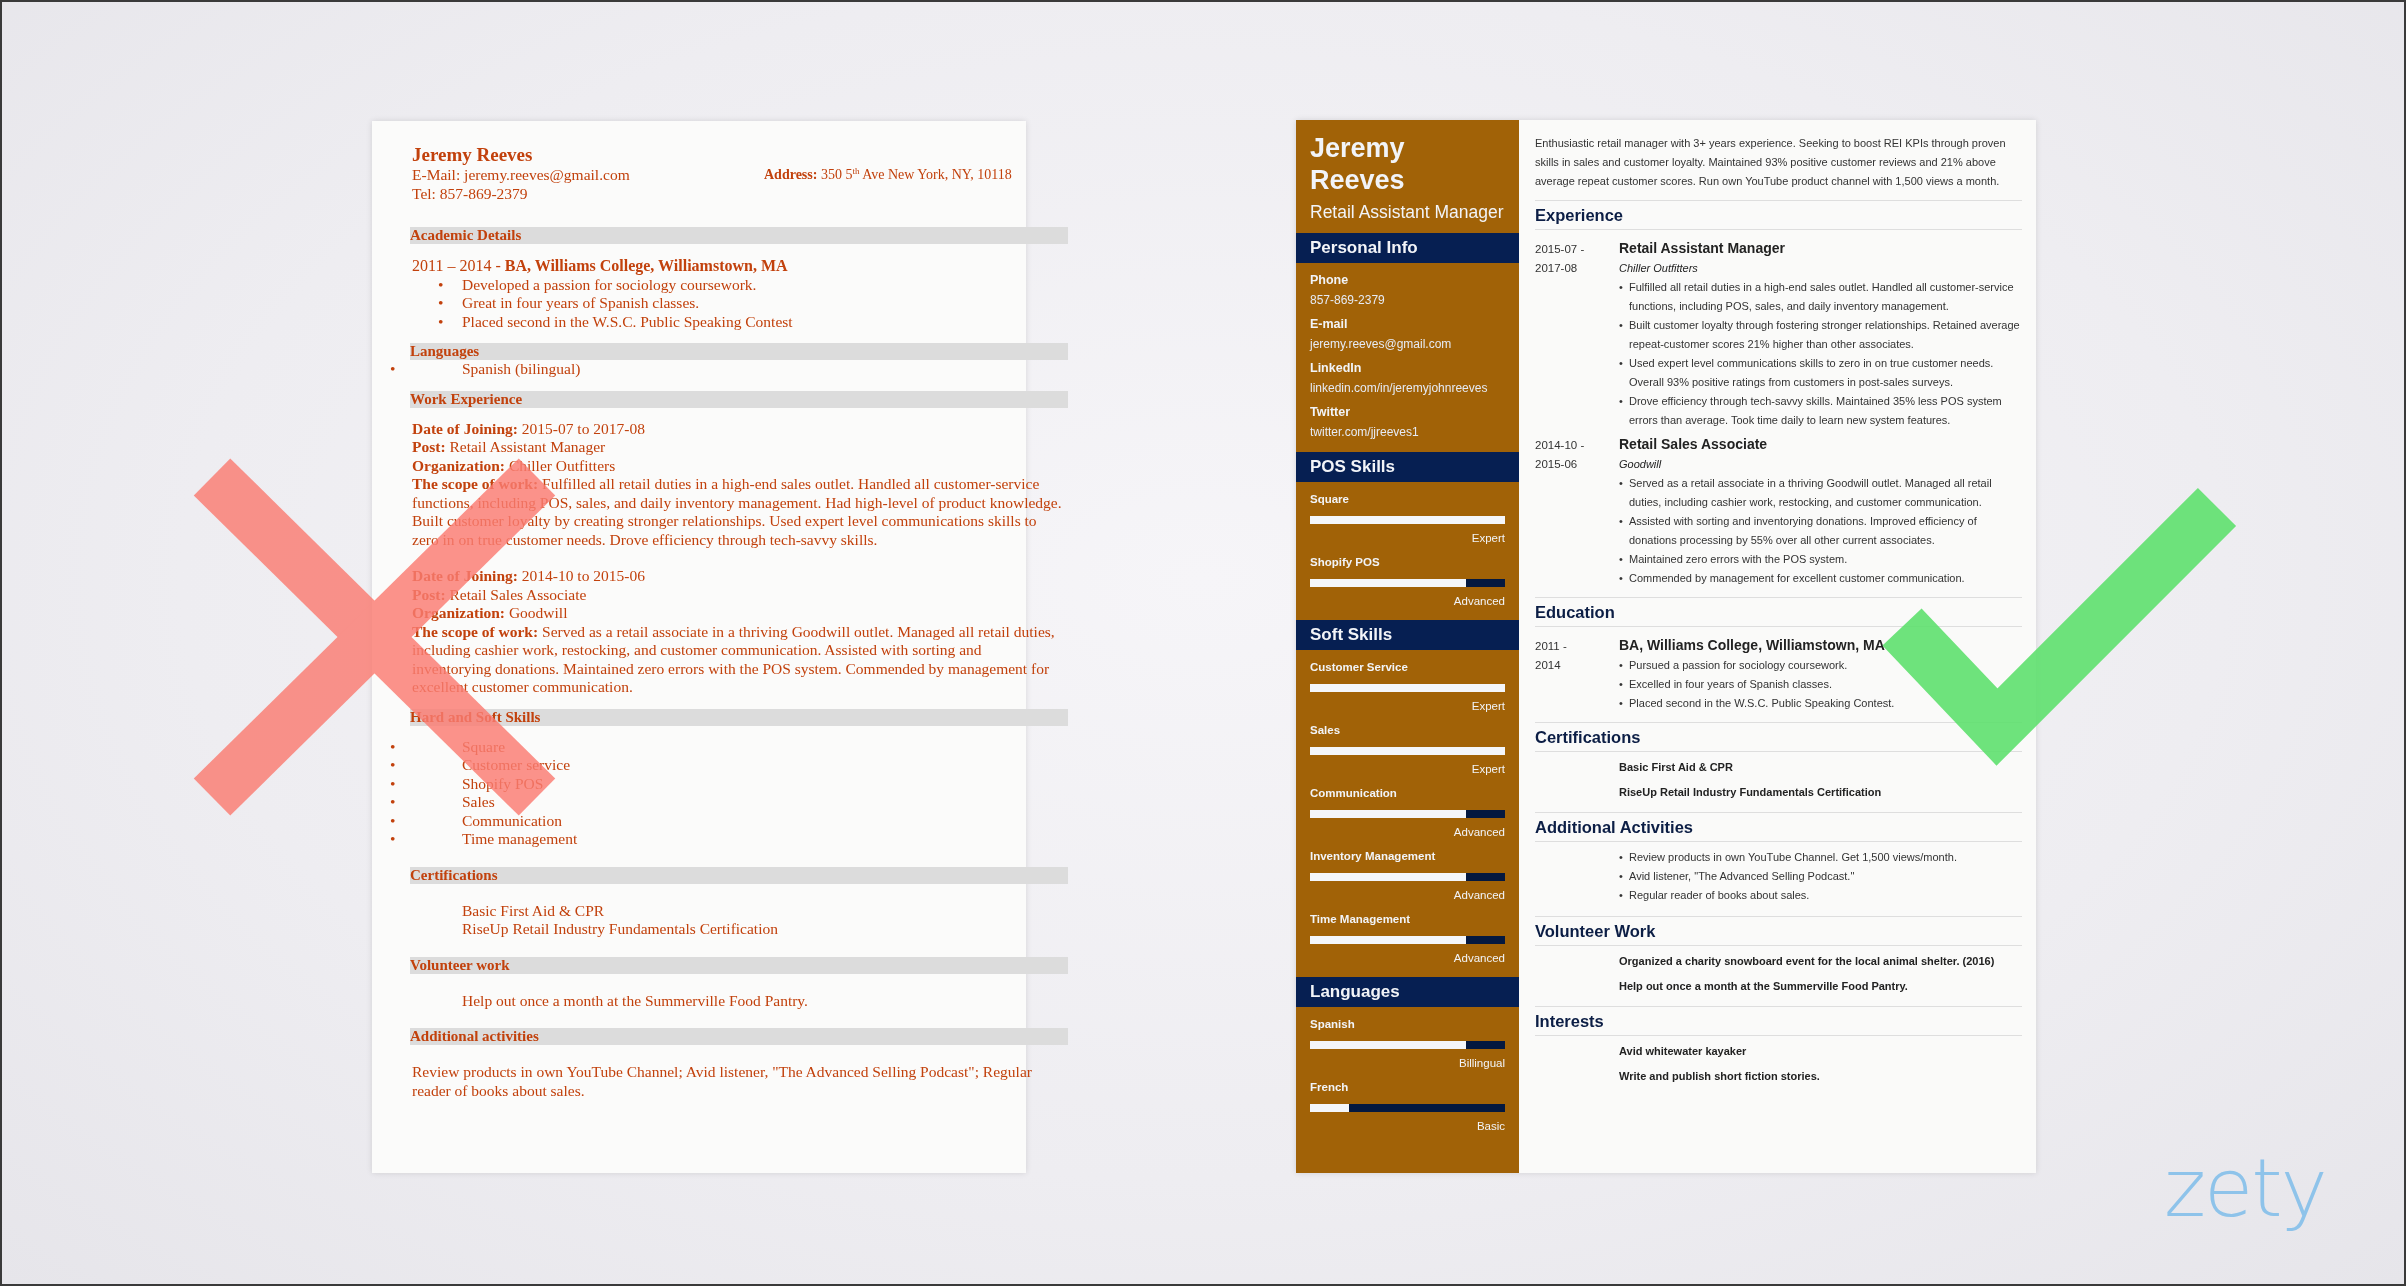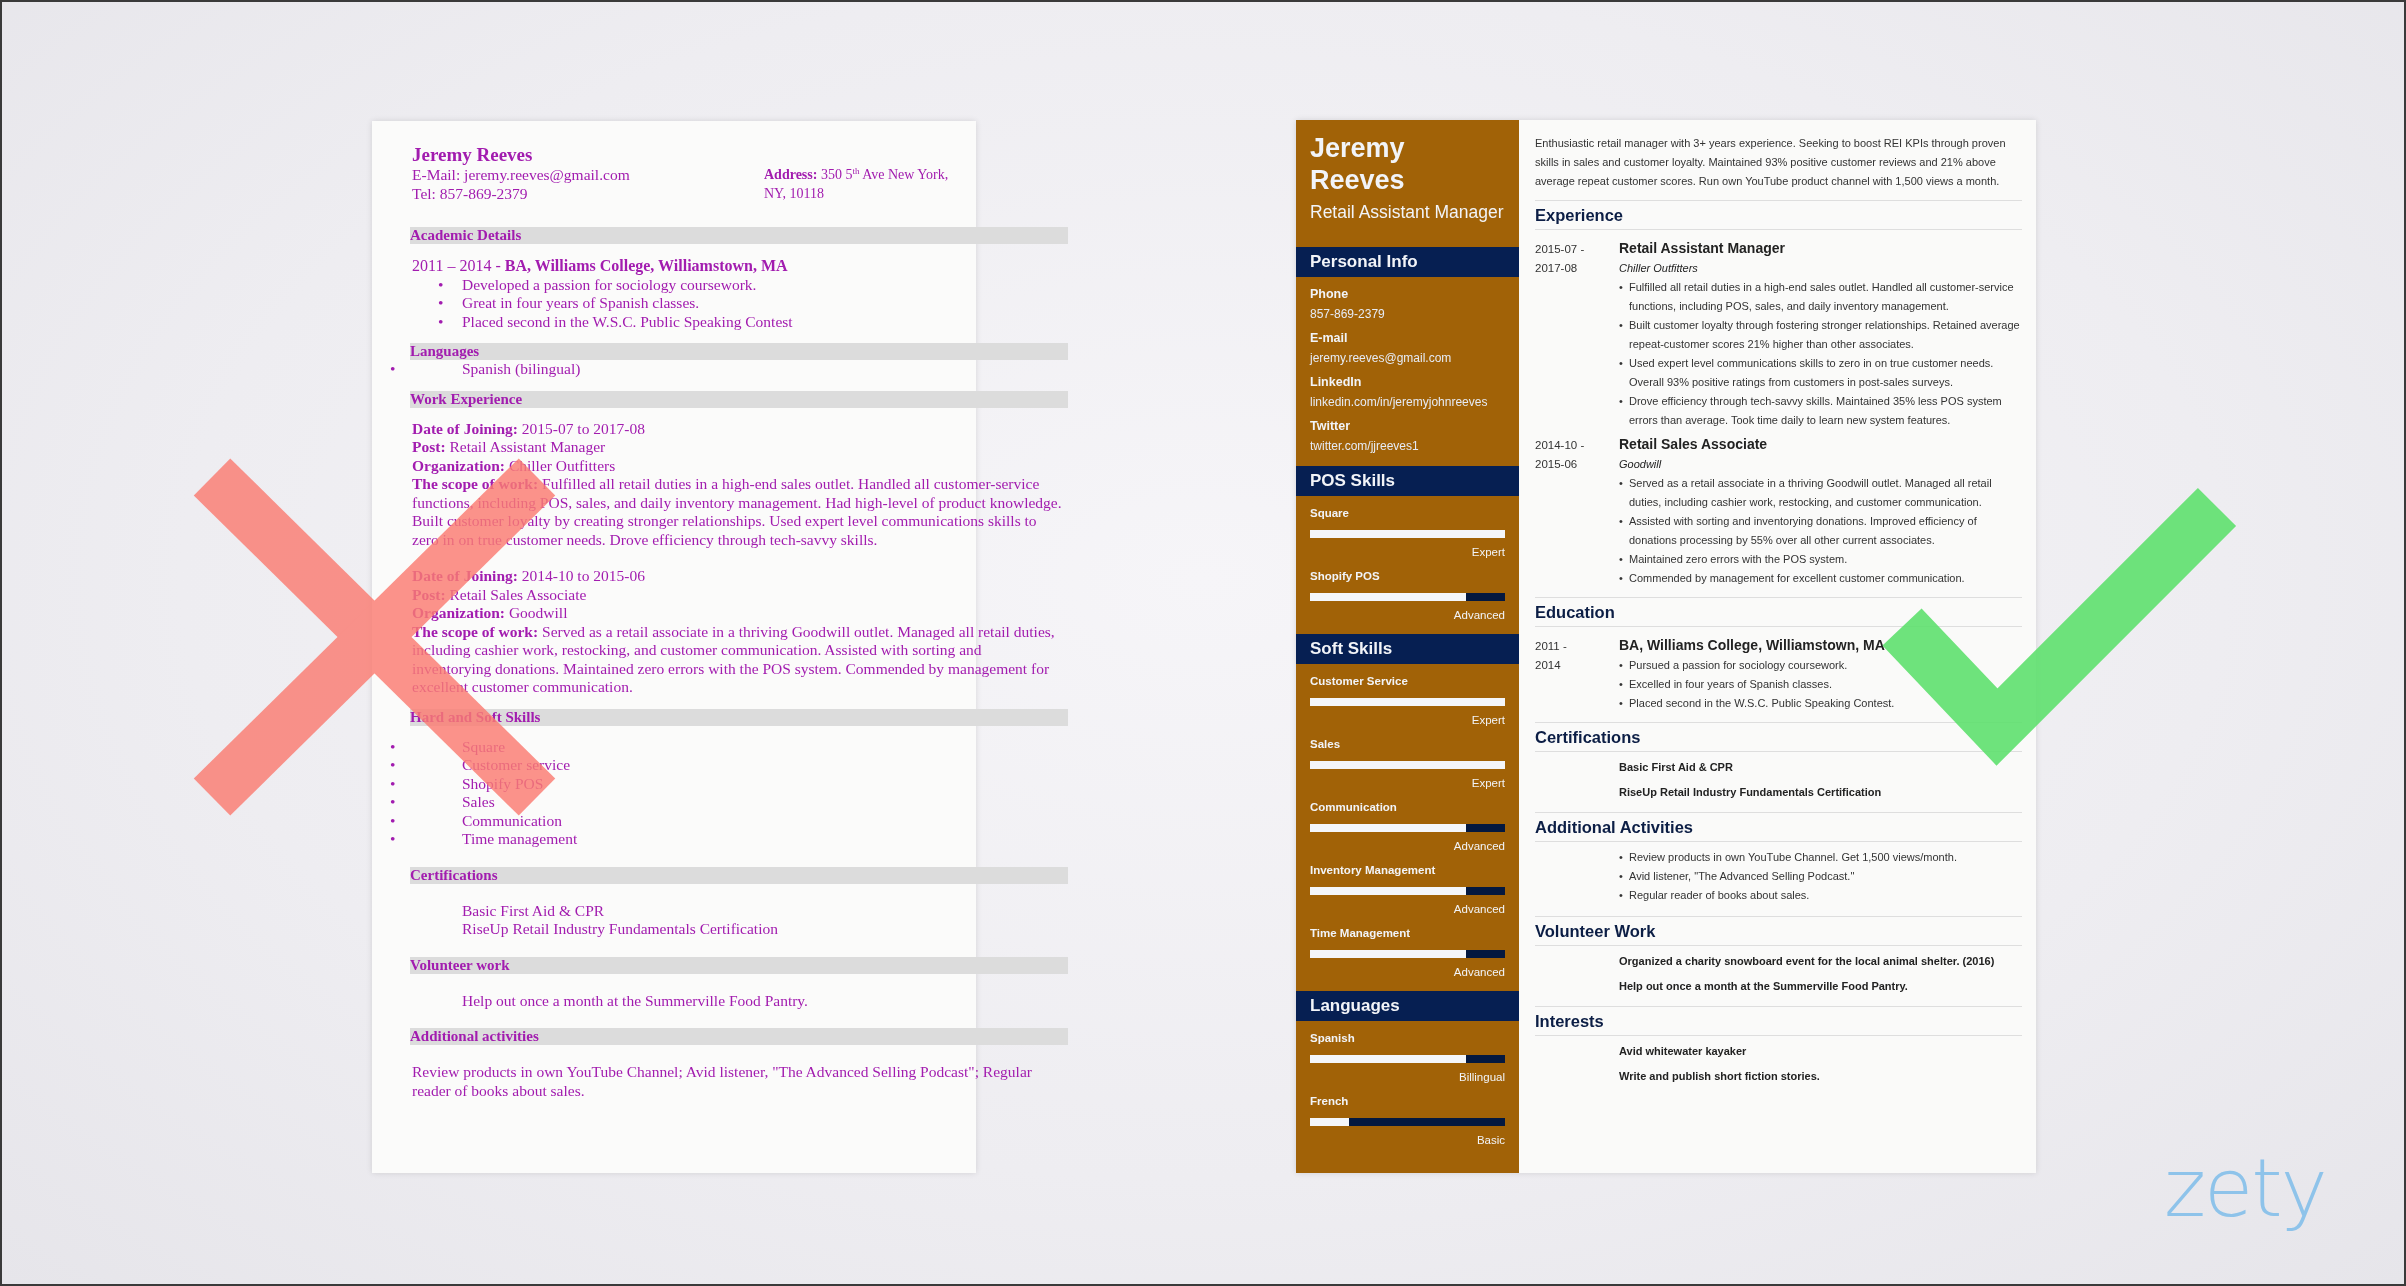--- a/index.html
+++ b/index.html
@@ -6,25 +6,25 @@
   html, body { width: 2406px; height: 1286px; overflow: hidden; }
   body {
     background: radial-gradient(ellipse at 50% 45%, #f6f5f8 0%, #eeedf1 60%, #e6e5ea 100%);
     position: relative;
     font-family: "Liberation Sans", sans-serif;
     border: 2px solid #3a3a3a;
   }
 
   
   .bad-resume {
-    position: absolute; left: 370px; top: 119px; width: 604px; height: 1052px;
+    position: absolute; left: 370px; top: 119px; width: 654px; height: 1052px;
     background: #fbfbfa;
     box-shadow: 0 0 6px rgba(0,0,0,0.12);
     font-family: "Liberation Serif", serif;
-    color: #a21caf;
+    color: #c2410c;
     font-size: 15.5px;
     line-height: 18.5px;
     padding: 23px 8px 0 40px;
   }
   .bad-resume .name { font-weight: bold; font-size: 19px; line-height: 22px; }
   .bad-resume .contact-row { position: relative; }
   .bad-resume .addr { position: absolute; left: 352px; top: 0; font-size: 14px; }
   .bad-resume .addr sup { font-size: 9px; vertical-align: top; line-height: 10px; }
   .bad-resume b { font-weight: bold; }
   .bad-section {
@@ -176,21 +176,21 @@
 </svg>
 
 <div class="good-resume">
   <aside class="sidebar">
     <div class="name">
       <div>Jeremy</div>
       <div>Reeves</div>
     </div>
     <div class="title">Retail Assistant Manager</div>
 
-    <div class="side-h" style="margin-top:24px;">Personal Info</div>
+    <div class="side-h" style="margin-top:10px;">Personal Info</div>
     <div>
       <div class="side-label">Phone</div>
       <div class="side-val">857-869-2379</div>
     </div>
     <div>
       <div class="side-label">E-mail</div>
       <div class="side-val">jeremy.reeves@gmail.com</div>
     </div>
     <div>
       <div class="side-label">LinkedIn</div>

